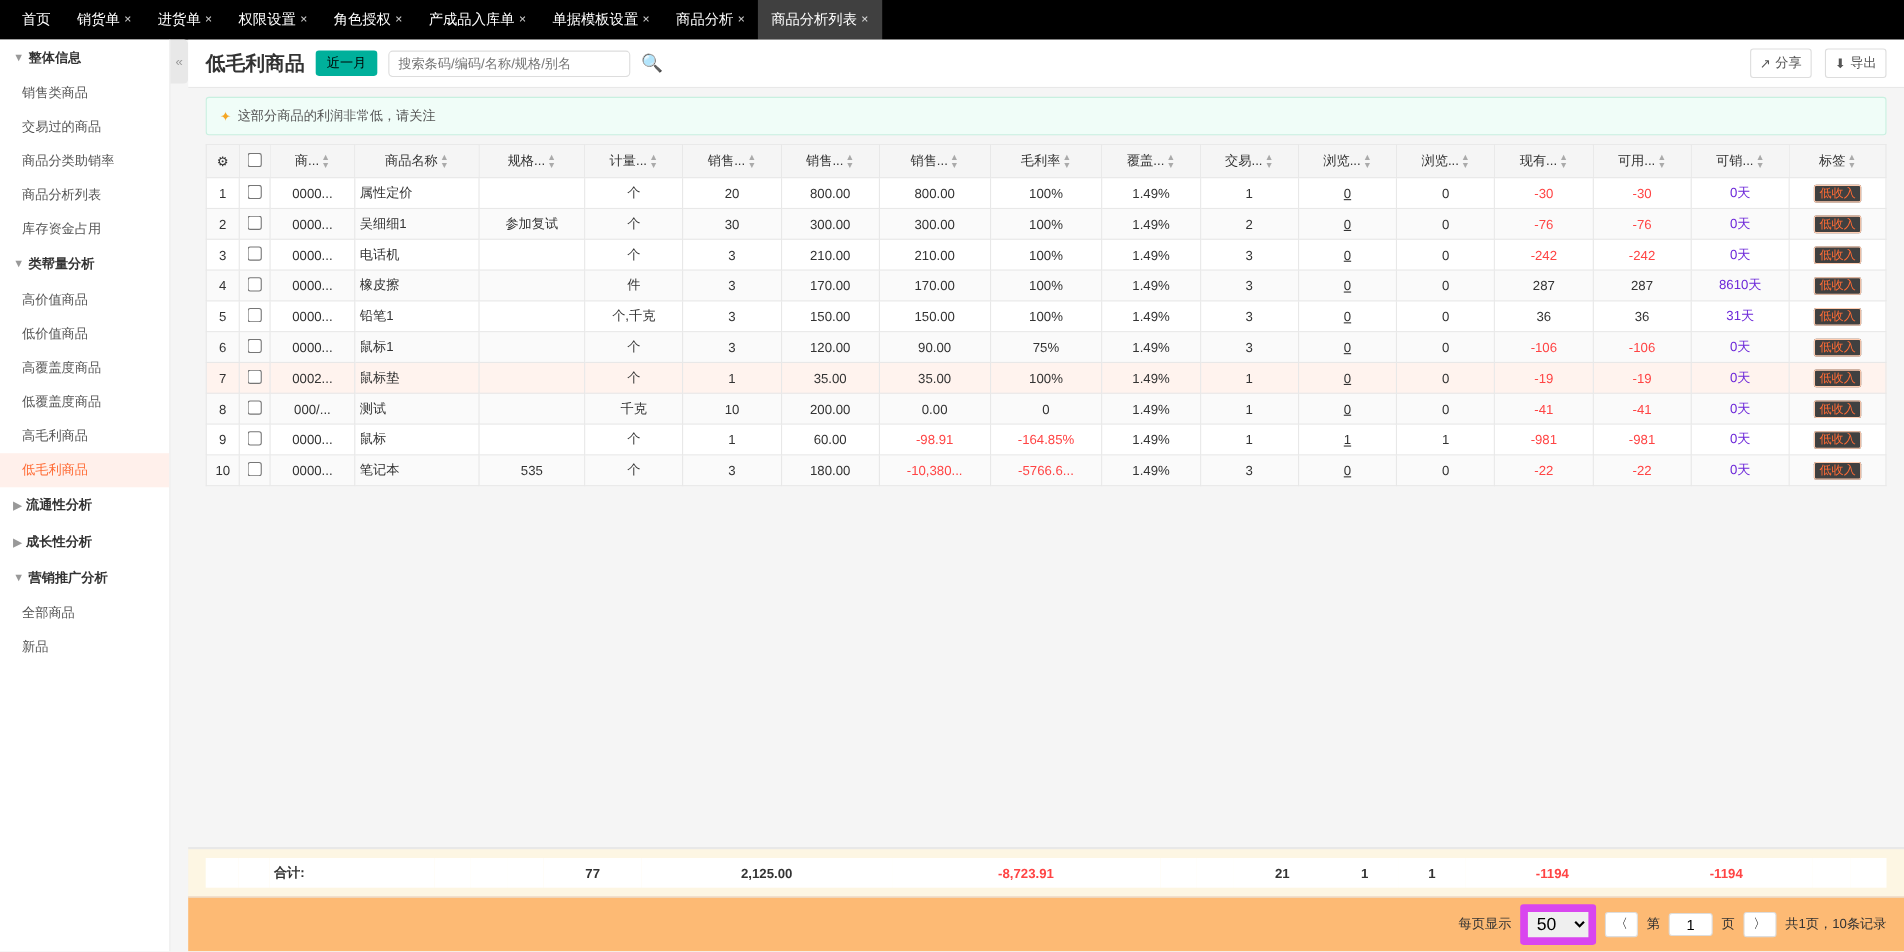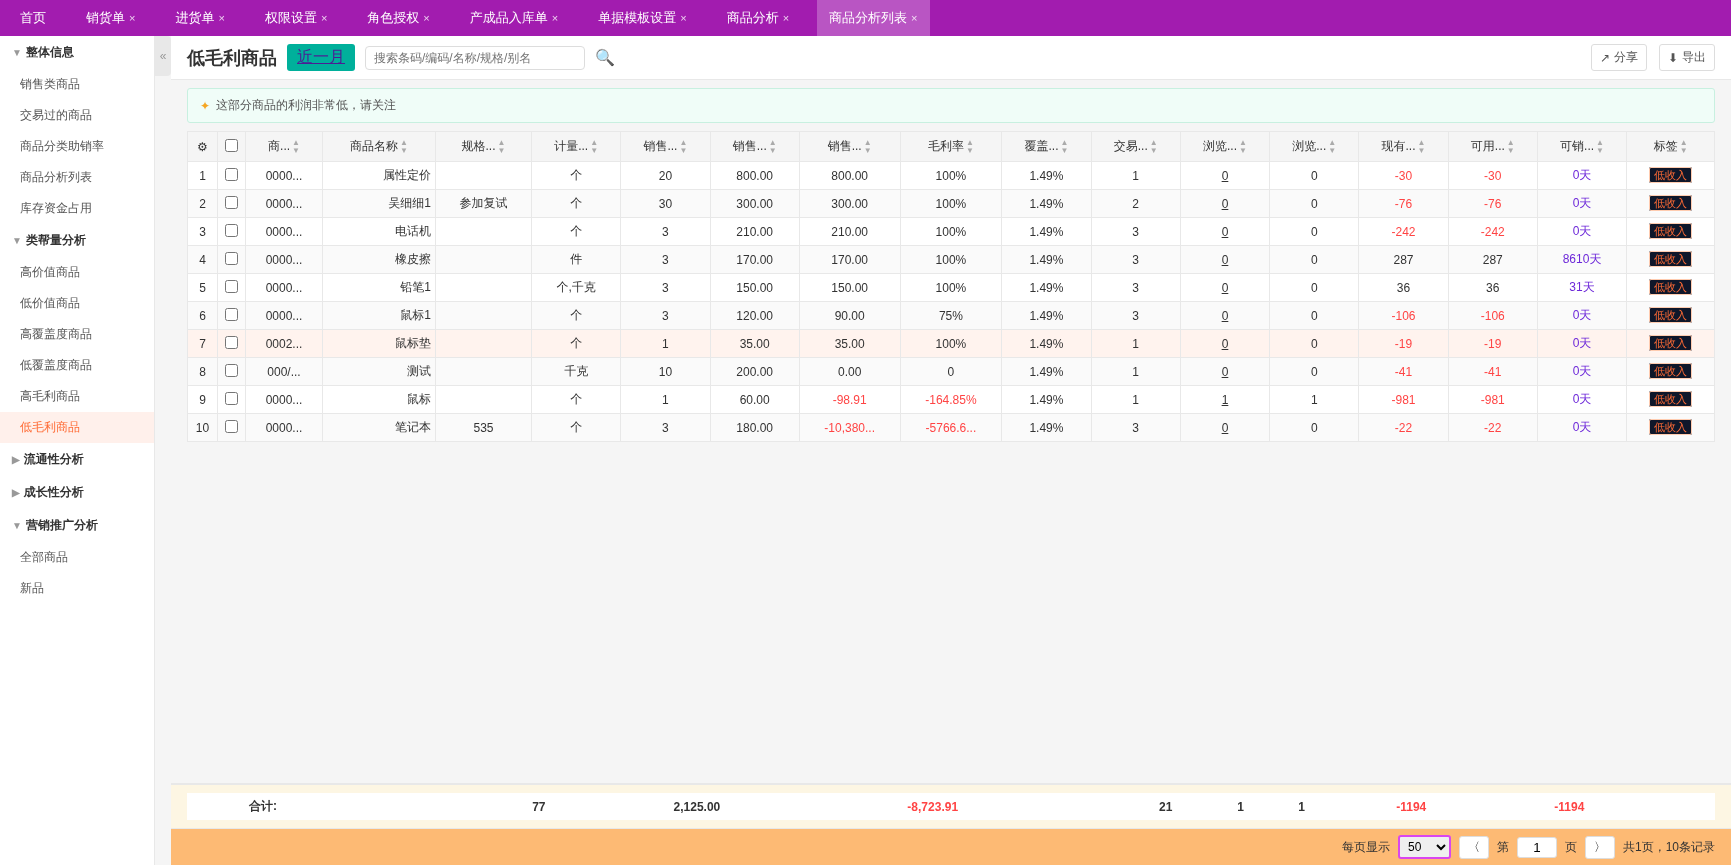--- a/index.html
+++ b/index.html
@@ -1,25 +1,25 @@
 <!DOCTYPE html>
 <html><head>
   <meta charset="utf-8">
   <style>
     * { box-sizing: border-box; margin: 0; padding: 0; font-family: 'Microsoft YaHei', Arial, sans-serif; }
     body { background: #f5f5f5; font-size: 12px; color: #333; }
 
     
     .top-nav {
-      background: #a21caf;
+      background: #000000;
       display: flex;
       align-items: center;
       height: 36px;
       padding: 0 8px;
-      gap: 16px;
+      gap: 0;
     }
     .nav-item {
       color: #fff;
       padding: 0 12px;
       height: 36px;
       display: flex;
       align-items: center;
       cursor: pointer;
       font-size: 13px;
       white-space: nowrap;
@@ -65,27 +65,26 @@
       background: #fff;
       padding: 8px 16px;
       display: flex;
       align-items: center;
       border-bottom: 1px solid #e8e8e8;
       gap: 10px;
     }
     .page-title { font-size: 18px; font-weight: bold; color: #333; }
     .tag-btn {
       background: #00b09b;
-      color: #4c1d95;
+      color: #000000;
       border: none;
       border-radius: 3px;
       padding: 3px 10px;
-      font-size: 16px;
-      cursor: pointer;
-      text-decoration: underline;
+      font-size: 12px;
+      cursor: pointer;
     }
     .search-box {
       border: 1px solid #ddd;
       border-radius: 4px;
       padding: 4px 8px;
       font-size: 12px;
       width: 220px;
       outline: none;
       color: #999;
     }
@@ -152,23 +151,23 @@
     thead th .sort-arrows { display: inline-flex; flex-direction: column; font-size: 8px; margin-left: 2px; color: #aaa; vertical-align: middle; line-height: 1; }
     tbody tr { background: #fff; }
     tbody tr:nth-child(even) { background: #fafafa; }
     tbody tr.highlighted { background: #fff3ee; }
     tbody td {
       border: 1px solid #e8e8e8;
       padding: 5px 4px;
       text-align: center;
       white-space: nowrap;
     }
-    tbody td.left { text-align: right; }
+    tbody td.left { text-align: left; }
     .badge-tag {
-      background: #0f172a;
+      background: #404040;
       color: #ff6b35;
       border: 1px solid #ffccb0;
       border-radius: 2px;
       padding: 1px 4px;
       font-size: 11px;
     }
     .red-text { color: #ff4444; }
     .orange-text { color: #6d28d9; }
     .underline-link { text-decoration: underline; cursor: pointer; color: #333; }
 
@@ -191,24 +190,24 @@
       background: #fdba74;
       border-top: 1px solid #e8e8e8;
       padding: 6px 16px;
       display: flex;
       align-items: center;
       justify-content: flex-end;
       gap: 8px;
       font-size: 12px;
     }
     .pagination select {
-      border: 2px solid #d946ef;
+      border: 7px solid #d946ef;
       border-radius: 3px;
       padding: 2px 4px;
-      font-size: 12px;
+      font-size: 16px;
     }
     .pagination .page-btn {
       padding: 2px 8px;
       border: 1px solid #ddd;
       background: #fff;
       border-radius: 3px;
       cursor: pointer;
       font-size: 12px;
     }
     .page-input { width: 40px; text-align: center; border: 1px solid #ddd; border-radius: 3px; padding: 2px; }

